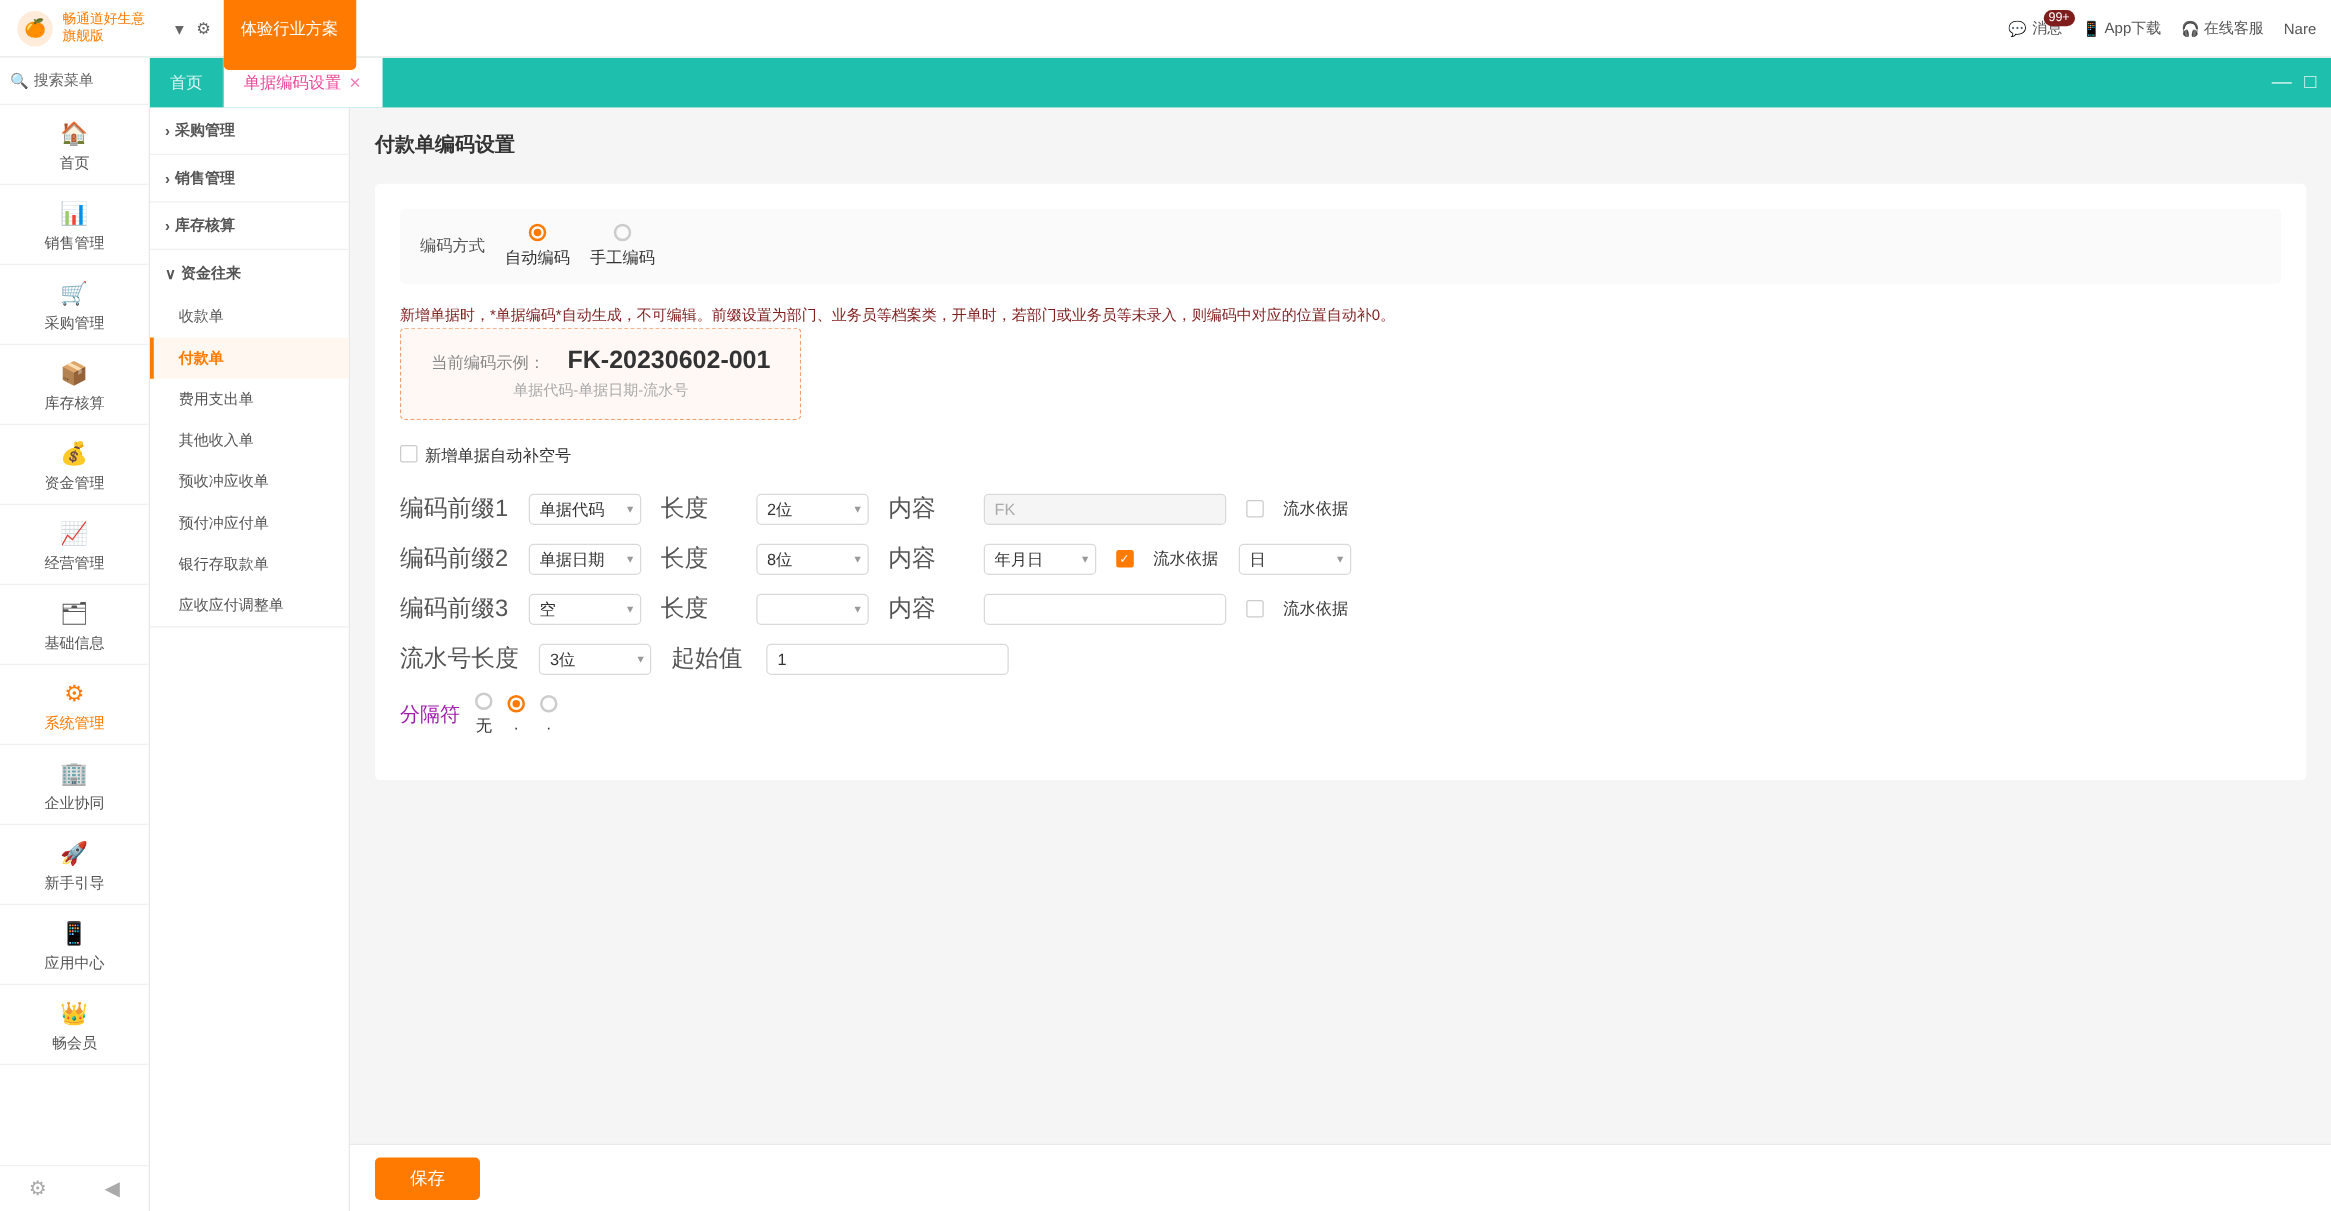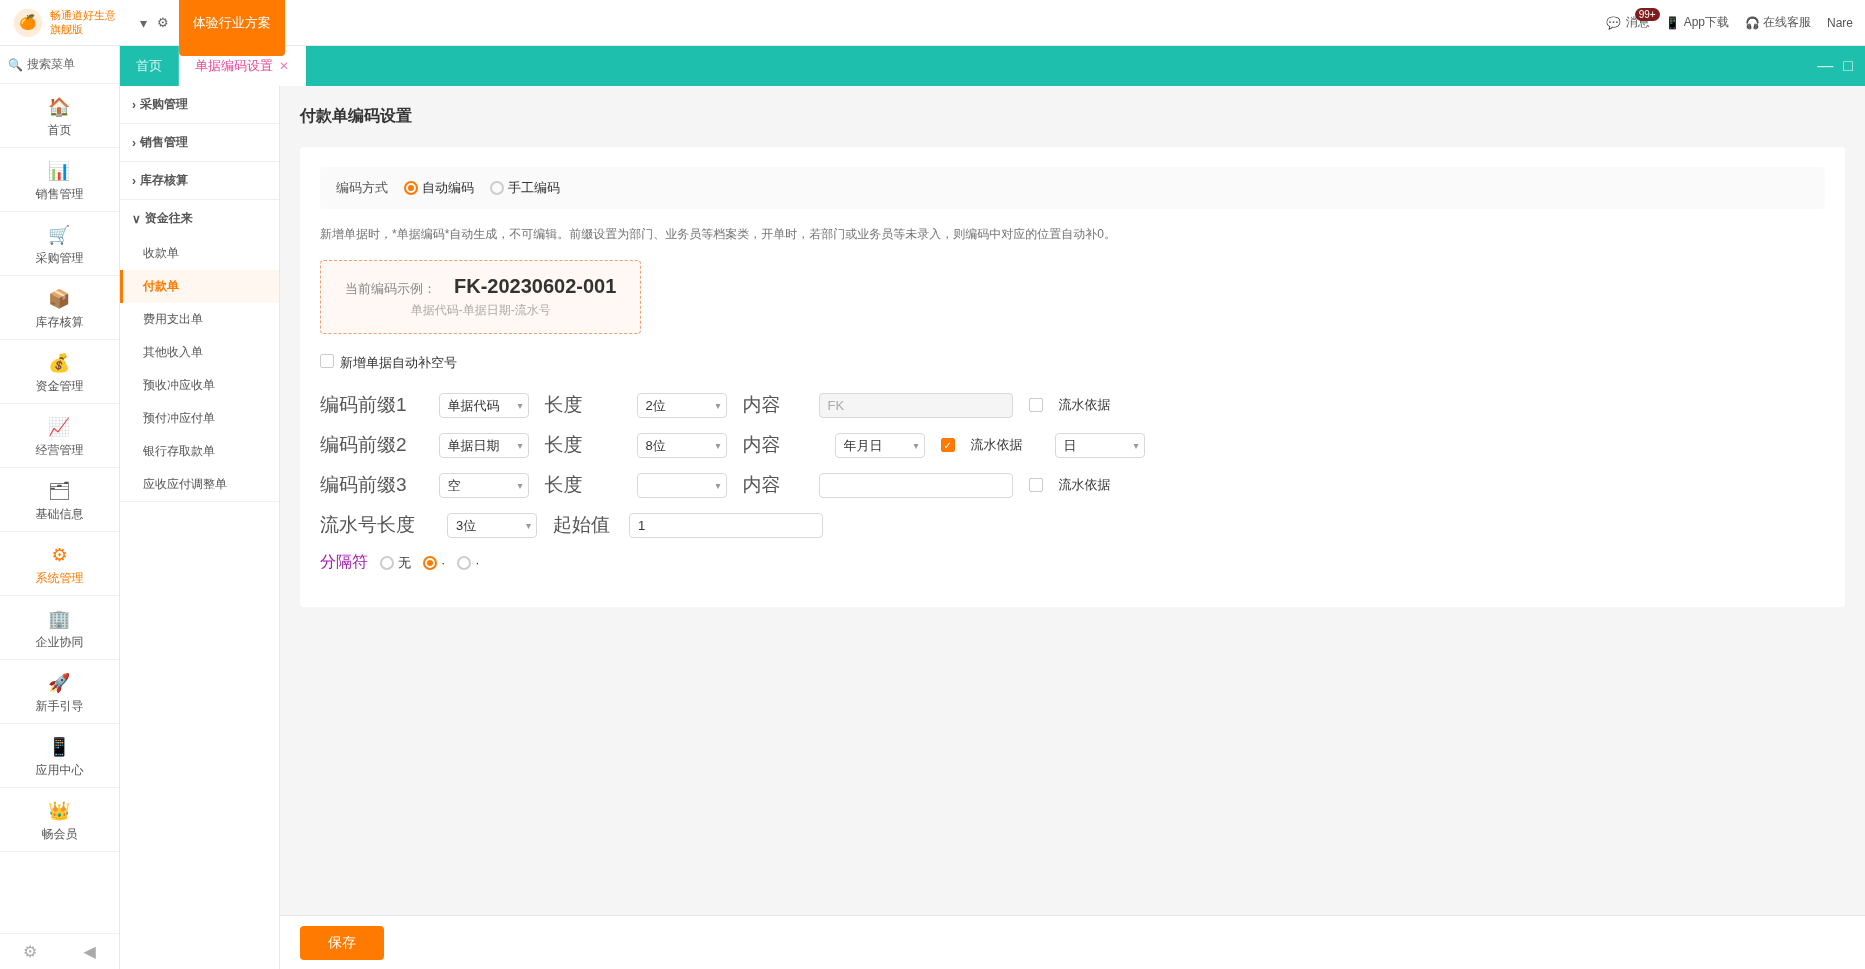--- a/index.html
+++ b/index.html
@@ -261,20 +261,21 @@
     .encode-method-label {
       color: #555;
       font-size: 13px;
     }
     .radio-item {
       display: flex;
       align-items: center;
       gap: 4px;
       cursor: pointer;
       font-size: 13px;
+      flex-direction: column;
     }
     .radio-dot {
       width: 14px;
       height: 14px;
       border-radius: 50%;
       border: 2px solid #ccc;
       display: flex;
       align-items: center;
       justify-content: center;
     }
@@ -283,23 +284,22 @@
     }
     .radio-dot.checked::after {
       content: '';
       width: 6px;
       height: 6px;
       background: #ff7a00;
       border-radius: 50%;
     }
 
     .hint-text {
-      color: #737373;
+      color: #7f1d1d;
       font-size: 12px;
-      margin-bottom: 16px;
       line-height: 1.6;
     }
 
     .code-preview-box {
       border: 1.5px dashed #f0a070;
       background: #fff8f4;
       border-radius: 4px;
       padding: 14px 24px;
       display: inline-block;
       margin-bottom: 20px;
@@ -360,21 +360,20 @@
       color: #333;
       cursor: pointer;
       background: #fff;
       appearance: none;
       position: relative;
       min-width: 90px;
     }
     .select-wrap {
       position: relative;
       display: inline-block;
-      margin-left: 16px;
     }
     .select-wrap::after {
       content: '▾';
       position: absolute;
       right: 6px;
       top: 50%;
       transform: translateY(-50%);
       color: #999;
       font-size: 10px;
       pointer-events: none;

